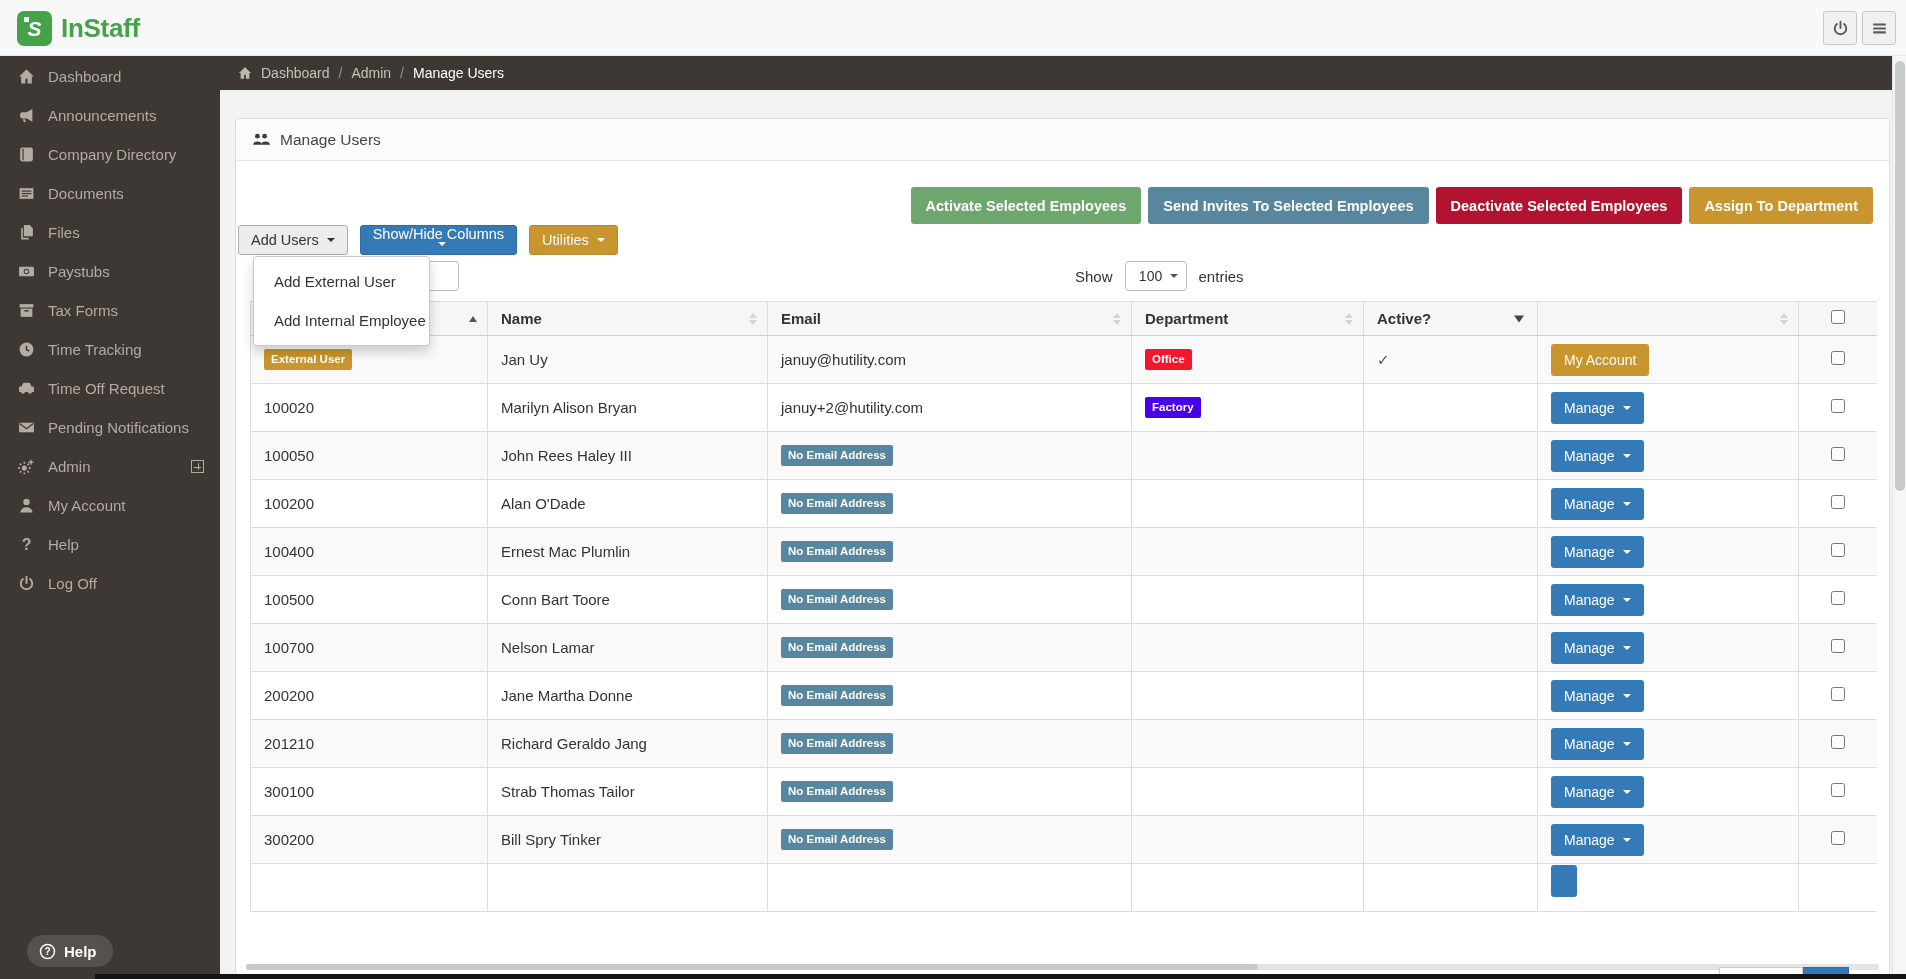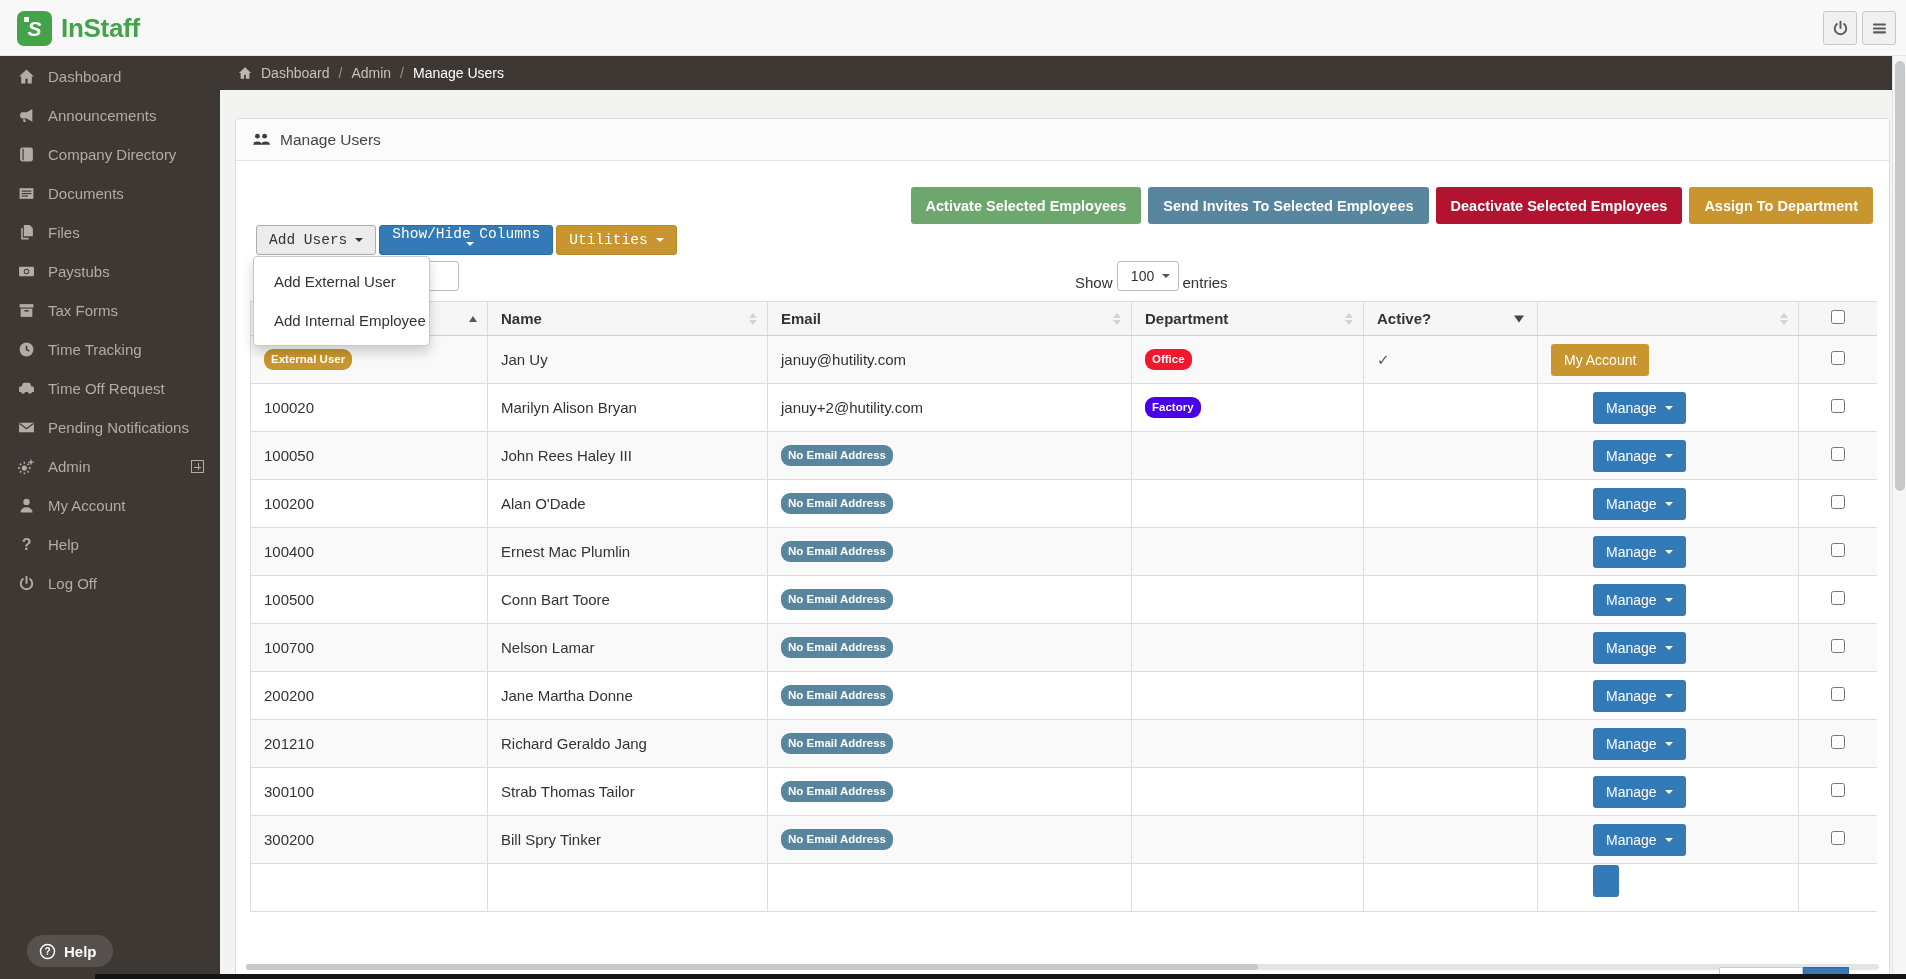--- a/index.html
+++ b/index.html
@@ -56,35 +56,35 @@
   .panel-head .icn { width: 19px; height: 15px; color: #3d3d3d; }
 
   .bulk-row { position: absolute; top: 68px; right: 16px; display: flex; gap: 7px; }
   .bulk-btn { height: 37px; padding: 0 15px; border: none; border-radius: 3px; color: #fff;
     font-weight: bold; font-size: 14.5px; font-family: inherit; cursor: pointer; white-space: nowrap; }
   .v-steel { background: var(--steel-blue,#58869e); }
   .v-green { background: var(--success-green,#6ea76e); }
   .v-red   { background: var(--danger-red,#b11330); }
   .v-gold  { background: var(--gold,#c9952e); }
 
-  .toolbar { position: absolute; top: 106px; left: 20px; display: flex; gap: 3px; font-family: Liberation Mono, monospace; }
+  .toolbar { position: absolute; top: 106px; left: 2px; display: flex; gap: 12px; }
   .tb-btn { height: 30px; padding: 0 12px; border-radius: 3px; font-size: 14.5px; font-family: inherit;
     border: 1px solid transparent; display: inline-flex; align-items: center; cursor: pointer; white-space: nowrap; }
   .tb-btn.default { background: #ececec; border-color: #adadad; color: #333; }
   .tb-btn.blue { background: var(--primary-blue,#337ab7); border-color: #2e6da4; color: #fff; flex-direction: column; }
   .tb-btn.goldb { background: var(--gold,#c9952e); border-color: #b9882a; color: #fff; }
 
   .caret { display: inline-block; width: 0; height: 0; border-left: 4px solid transparent;
     border-right: 4px solid transparent; border-top: 4px solid #fff; margin-left: 8px; }
   .caret.dark { border-top-color: #333; }
 
   .search-input { position: absolute; left: 17px; top: 142px; width: 206px; height: 30px;
     border: 1px solid #bbb; border-radius: 3px; padding: 0 8px; font-family: inherit; font-size: 14px; z-index: 5; background:#fff; }
 
-  .length { position: absolute; left: 839px; top: 142px; height: 30px; display: flex; align-items: flex-end; gap: 4px; color: #333; }
+  .length { position: absolute; left: 839px; top: 142px; height: 30px; display: flex; align-items: center; gap: 12px; color: #333; }
   .select-box { width: 62px; height: 30px; border: 1px solid #bbb; border-radius: 3px; background: #fff;
     display: flex; align-items: center; padding: 0 8px; cursor: pointer; }
   .select-box span { flex: 1; text-align: center; font-size: 14px; }
   .select-box .caret { border-top-color: #555; margin-left: 2px; }
 
   .menu { position: absolute; left: 17px; top: 137px; width: 177px; background: #fff;
     border: 1px solid #c8c8c8; border-radius: 4px; box-shadow: 0 6px 12px rgba(0,0,0,0.175);
     padding: 5px 0; z-index: 20; }
   .menu-item { height: 39px; display: flex; align-items: center; padding: 0 20px; font-size: 15px; color: #333; cursor: pointer; white-space: nowrap; }
 
@@ -101,29 +101,29 @@
     display: flex; flex-direction: column; gap: 2px; }
   .sort-both::before { content: ""; border-left: 4px solid transparent; border-right: 4px solid transparent;
     border-bottom: 5px solid #d4d4d4; }
   .sort-both::after { content: ""; border-left: 4px solid transparent; border-right: 4px solid transparent;
     border-top: 5px solid #d4d4d4; }
   .sort-asc { position: absolute; right: 10px; top: 50%; transform: translateY(-50%);
     border-left: 4px solid transparent; border-right: 4px solid transparent; border-bottom: 6px solid #555; }
   .filter-caret { position: absolute; right: 13px; top: 50%; transform: translateY(-50%);
     border-left: 5px solid transparent; border-right: 5px solid transparent; border-top: 7px solid #444; }
 
-  .badge { display: inline-block; padding: 3px 7px; border-radius: 9px; font-size: 11.5px;
+  .badge { display: inline-block; padding: 3px 7px; border-radius: 2px; font-size: 11.5px;
     font-weight: bold; color: #fff; line-height: 1.25; white-space: nowrap; text-align: center; }
   .badge.gold { background: var(--gold,#c9952e); }
   .badge.steel { background: var(--steel-blue,#5d8ba4); }
 
   .cell-btn { height: 32px; padding: 0 13px; border: none; border-radius: 3px; color: #fff;
     font-size: 14px; font-family: inherit; display: inline-flex; align-items: center; cursor: pointer; white-space: nowrap; }
   .cell-btn.gold { background: var(--gold,#c9952e); }
-  .cell-btn.blue { background: var(--primary-blue,#337ab7); margin-left: 42px; }
+  .cell-btn.blue { background: var(--primary-blue,#337ab7); }
   .cell-active { color: #555; }
   input[type="checkbox"] { width: 14px; height: 14px; }
 
   .partial-row td { vertical-align: top; }
   .partial-row .cell-btn { margin-top: 1px; }
 
   .hscroll { position: absolute; left: 10px; right: 10px; top: 845px; height: 6px;
     background: #e4e4e4; border-radius: 3px; z-index: 2; }
   .hthumb { position: absolute; left: 0; top: 0; height: 6px; width: 62%; background: #c9c9c9; border-radius: 3px; }
 

